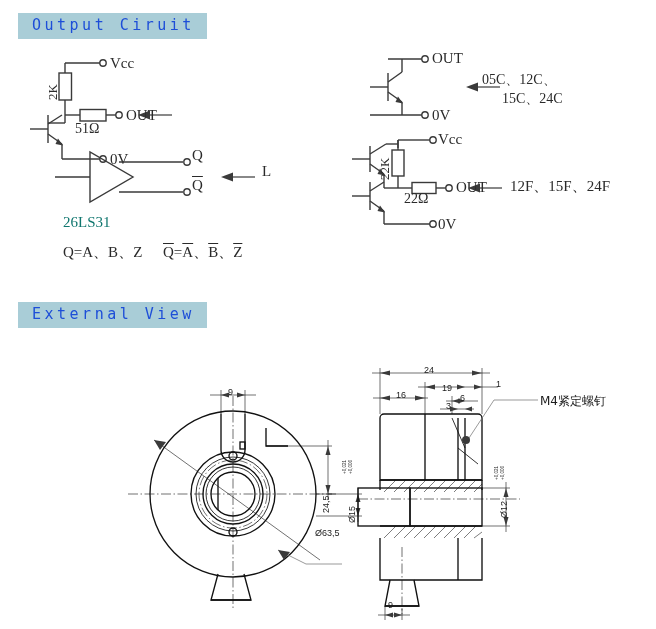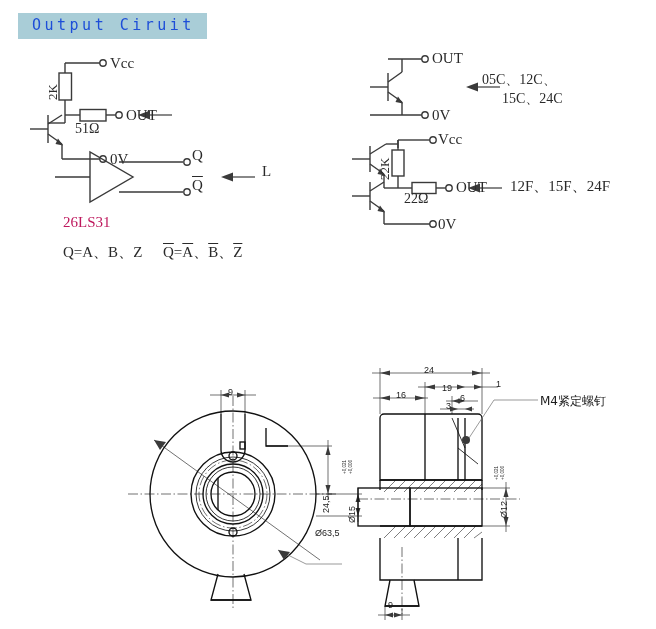--- a/index.html
+++ b/index.html
@@ -201,27 +201,28 @@
     <line class="wire" x1="64" y1="50" x2="128" y2="50"></line>
     <circle class="term" cx="132" cy="50" r="3.2"></circle>
 
     <line class="wire-thin" x1="200" y1="35" x2="176" y2="35"></line>
     <polygon class="solid" points="166,35 178,30.5 178,39.5"></polygon>
   </svg>
 
   <div class="lbl s15" style="left:192px; top:148px;">Q</div>
   <div class="lbl s15 ovl" style="left:192px; top:178px;">Q</div>
   <div class="lbl s15" style="left:262px; top:164px;">L</div>
-  <div class="lbl s15" style="left:63px; top:215px; color:#be185d;">26LS31</div>
+  <div class="lbl s15" style="left:63px; top:215px; color:#0f766e;">26LS31</div>
 
   <div class="lbl s15" style="left:63px; top:245px;">Q=A、B、Z</div>
   <div class="lbl s15" style="left:163px; top:245px;">
     <span class="ovl">Q</span><span>=<span class="ovl">A</span>、<span class="ovl">B</span>、<span class="ovl">Z</span></span>
   </div>
 
+  <div class="section-header" id="hdr-external">External View</div>
 
   <svg width="280" height="260" style="left:110px; top:378px;">
 
     <line class="center" x1="18" y1="116" x2="228" y2="116"></line>
 
     <line class="center" x1="123" y1="18" x2="123" y2="230"></line>
 
     <circle class="dline-th" cx="123" cy="116" r="83"></circle>
 
     <path class="dline-th" d="M 111,36 L 111,72 A 12,12 0 0 0 135,72 L 135,36"></path>

